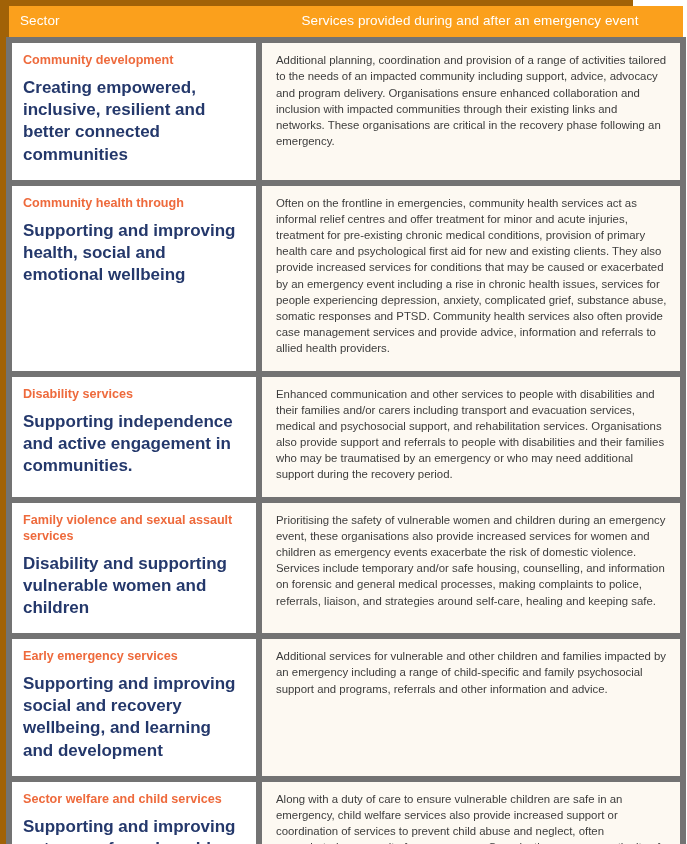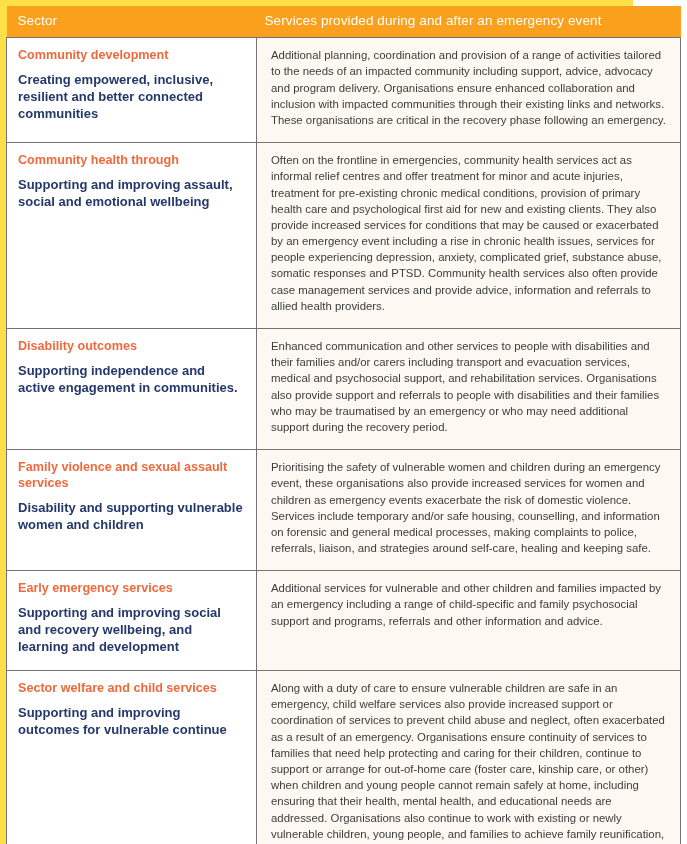--- a/index.html
+++ b/index.html
@@ -11,21 +11,21 @@
     width: 687px;
     height: 844px;
     overflow: hidden;
     font-family: "Liberation Sans", sans-serif;
     -webkit-font-smoothing: antialiased;
   }
   .page {
     position: relative;
     width: 633px;
     height: 844px;
-    background: #fde047;
+    background: #a16207;
     box-sizing: border-box;
     padding: 6px 7px 12px 6px;
   }
   table.sector-table {
     width: 674px;
     border-collapse: collapse;
     table-layout: fixed;
     border-spacing: 0;
   }
   table.sector-table col.col-sector { width: 250px; }
@@ -36,46 +36,46 @@
     color: #ffffff;
     text-align: left;
     font-weight: normal;
     font-size: 13.5px;
     line-height: 1.2;
     padding: 7px 10px 8px 10px;
     border: none;
     letter-spacing: 0.1px;
   }
   thead th.th-sector { padding-left: 11px; }
-  thead th.th-services { padding-left: 8px; }
+  thead th.th-services { padding-left: 8px; text-align: center; }
 
   tbody td {
     vertical-align: top;
-    border: 1px solid #737373;
+    border: 6px solid #737373;
     padding: 0;
   }
   td.cell-sector {
     background: #ffffff;
     padding: 9px 11px 14px 11px;
   }
   td.cell-services {
     background: #FDF9F2;
     padding: 9px 12px 14px 14px;
   }
 
   .sector-title {
     color: #EE6A3C;
     font-size: 12.6px;
     font-weight: bold;
     line-height: 1.28;
     margin: 0 0 9px 0;
   }
   .sector-sub {
     color: #24386B;
-    font-size: 13px;
+    font-size: 17px;
     font-weight: bold;
     line-height: 1.3;
     margin: 0;
   }
   .services-text {
     color: #3C3C3C;
     font-size: 11.4px;
     line-height: 1.42;
     margin: 0;
     text-align: left;
@@ -102,29 +102,29 @@
             <p class="sector-title">Community development</p>
             <p class="sector-sub">Creating empowered, inclusive, resilient and better connected communities</p>
           </td>
           <td class="cell-services">
             <p class="services-text">Additional planning, coordination and provision of a range of activities tailored to the needs of an impacted community including support, advice, advocacy and program delivery. Organisations ensure enhanced collaboration and inclusion with impacted communities through their existing links and networks. These organisations are critical in the recovery phase following an emergency.</p>
           </td>
         </tr>
         <tr>
           <td class="cell-sector">
             <p class="sector-title">Community health through</p>
-            <p class="sector-sub">Supporting and improving assault, social and emotional wellbeing</p>
+            <p class="sector-sub">Supporting and improving health, social and emotional wellbeing</p>
           </td>
           <td class="cell-services">
             <p class="services-text">Often on the frontline in emergencies, community health services act as informal relief centres and offer treatment for minor and acute injuries, treatment for pre-existing chronic medical conditions, provision of primary health care and psychological first aid for new and existing clients. They also provide increased services for conditions that may be caused or exacerbated by an emergency event including a rise in chronic health issues, services for people experiencing depression, anxiety, complicated grief, substance abuse, somatic responses and PTSD. Community health services also often provide case management services and provide advice, information and referrals to allied health providers.</p>
           </td>
         </tr>
         <tr>
           <td class="cell-sector">
-            <p class="sector-title">Disability outcomes</p>
+            <p class="sector-title">Disability services</p>
             <p class="sector-sub">Supporting independence and active engagement in communities.</p>
           </td>
           <td class="cell-services">
             <p class="services-text">Enhanced communication and other services to people with disabilities and their families and/or carers including transport and evacuation services, medical and psychosocial support, and rehabilitation services. Organisations also provide support and referrals to people with disabilities and their families who may be traumatised by an emergency or who may need additional support during the recovery period.</p>
           </td>
         </tr>
         <tr>
           <td class="cell-sector">
             <p class="sector-title">Family violence and sexual assault services</p>
             <p class="sector-sub">Disability and supporting vulnerable women and children</p>

